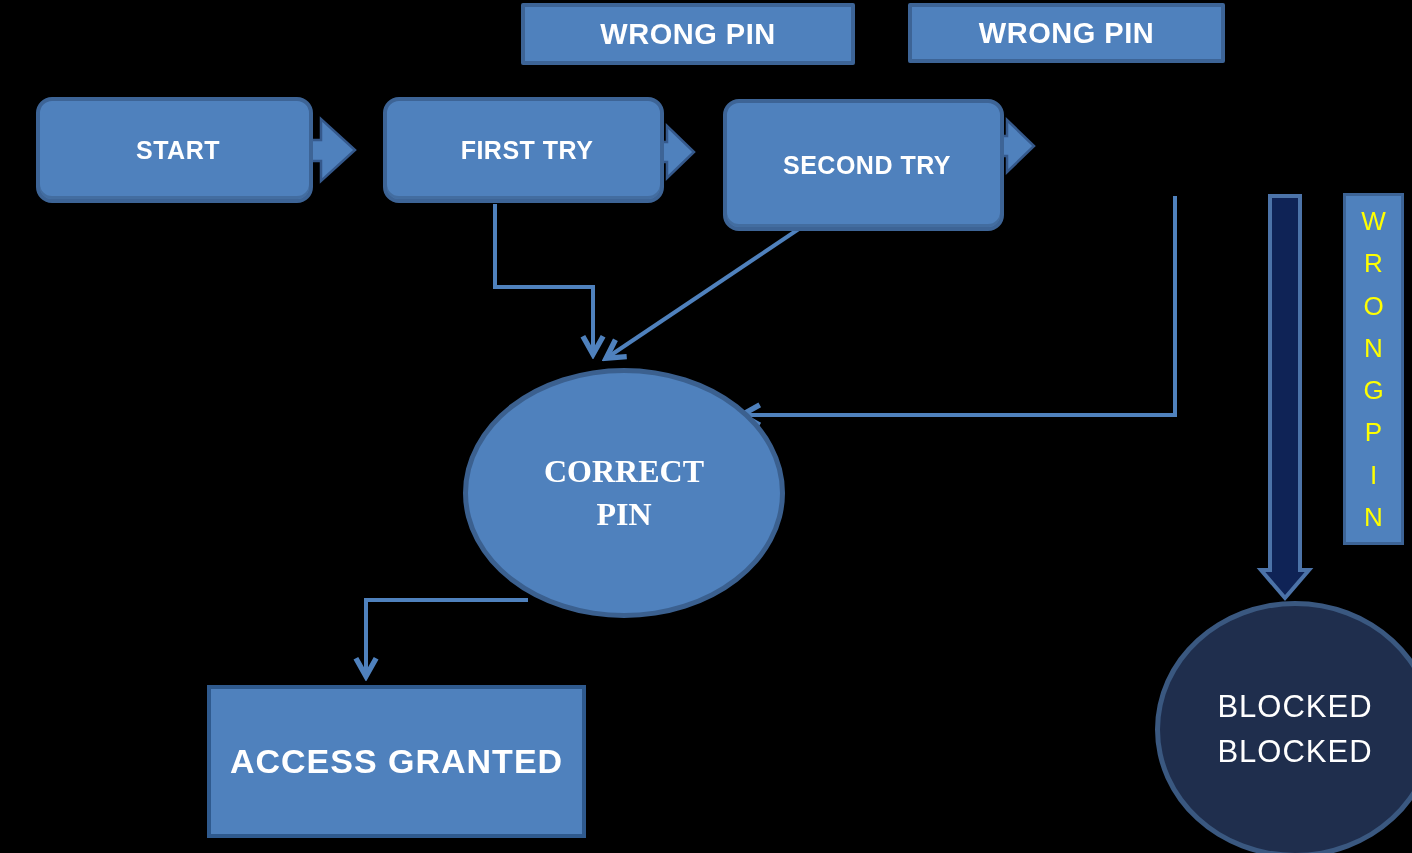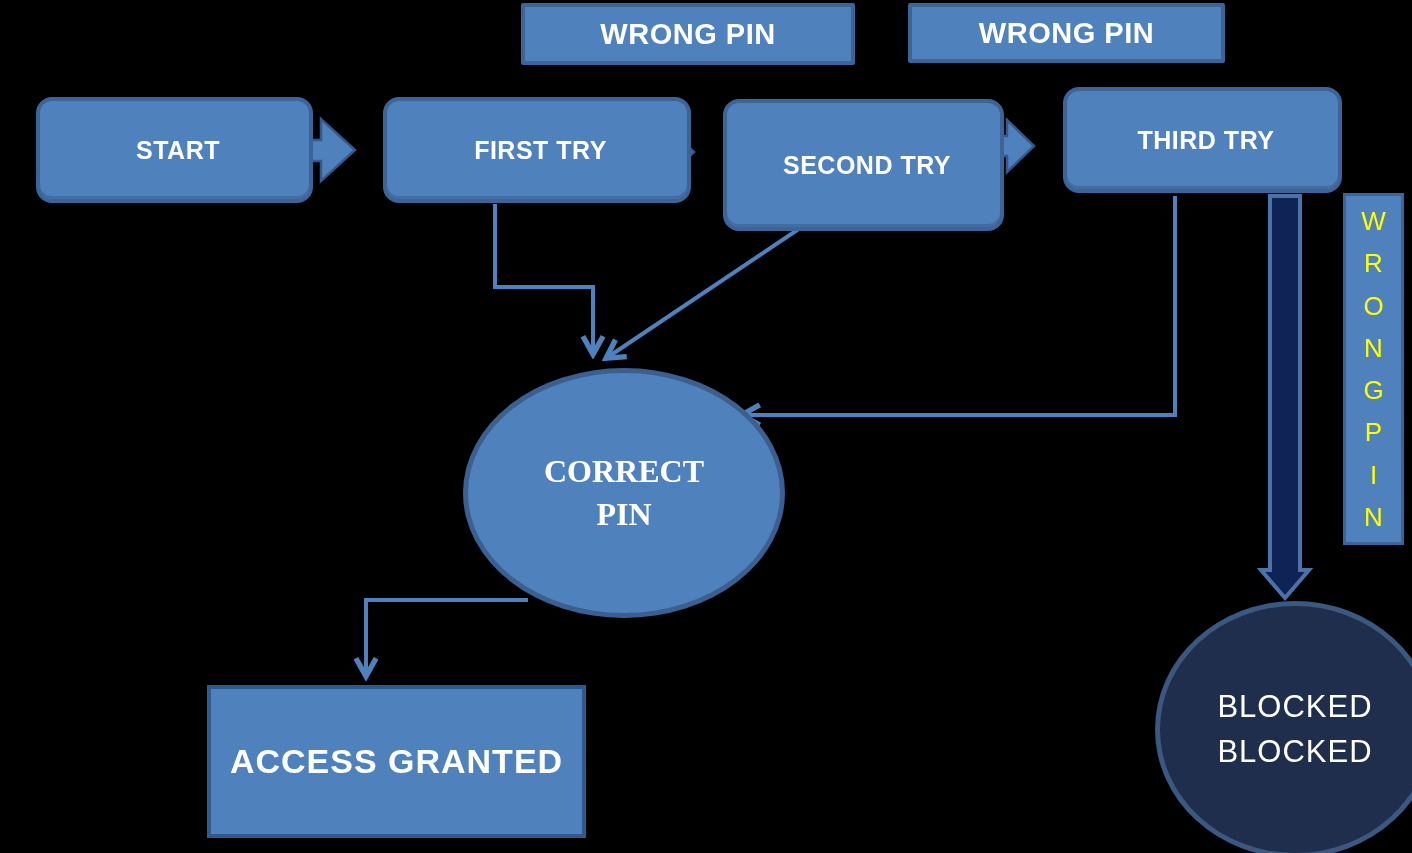--- a/index.html
+++ b/index.html
@@ -119,28 +119,25 @@
   <div class="node wrong-label" style="left:493px; top:3px; width:334px; height:62px;">
     <span>WRONG PIN</span>
   </div>
   <div class="node wrong-label" style="left:880px; top:3px; width:317px; height:60px;">
     <span>WRONG PIN</span>
   </div>
 
   <div class="node rounded" style="left:8px; top:97px; width:277px; height:106px;">
     <span>START</span>
   </div>
-  <div class="node rounded" style="left:355px; top:97px; width:308px; height:106px;">
+  <div class="node rounded" style="left:355px; top:97px; width:281px; height:106px;">
     <span>FIRST TRY</span>
   </div>
   <div class="node rounded" style="left:695px; top:99px; width:281px; height:132px;">
     <span>SECOND TRY</span>
-  </div>
-  <div class="node rounded" style="left:1035px; top:87px; width:279px; height:106px;">
-    <span>THIRD TRY</span>
   </div>
 
   <div class="node ellipse light" style="left:435px; top:368px; width:322px; height:250px;">
     <span>CORRECT</span>
     <span>PIN</span>
   </div>
 
   <div class="node plain-rect" style="left:179px; top:685px; width:379px; height:153px;">
     <span>ACCESS GRANTED</span>
   </div>

